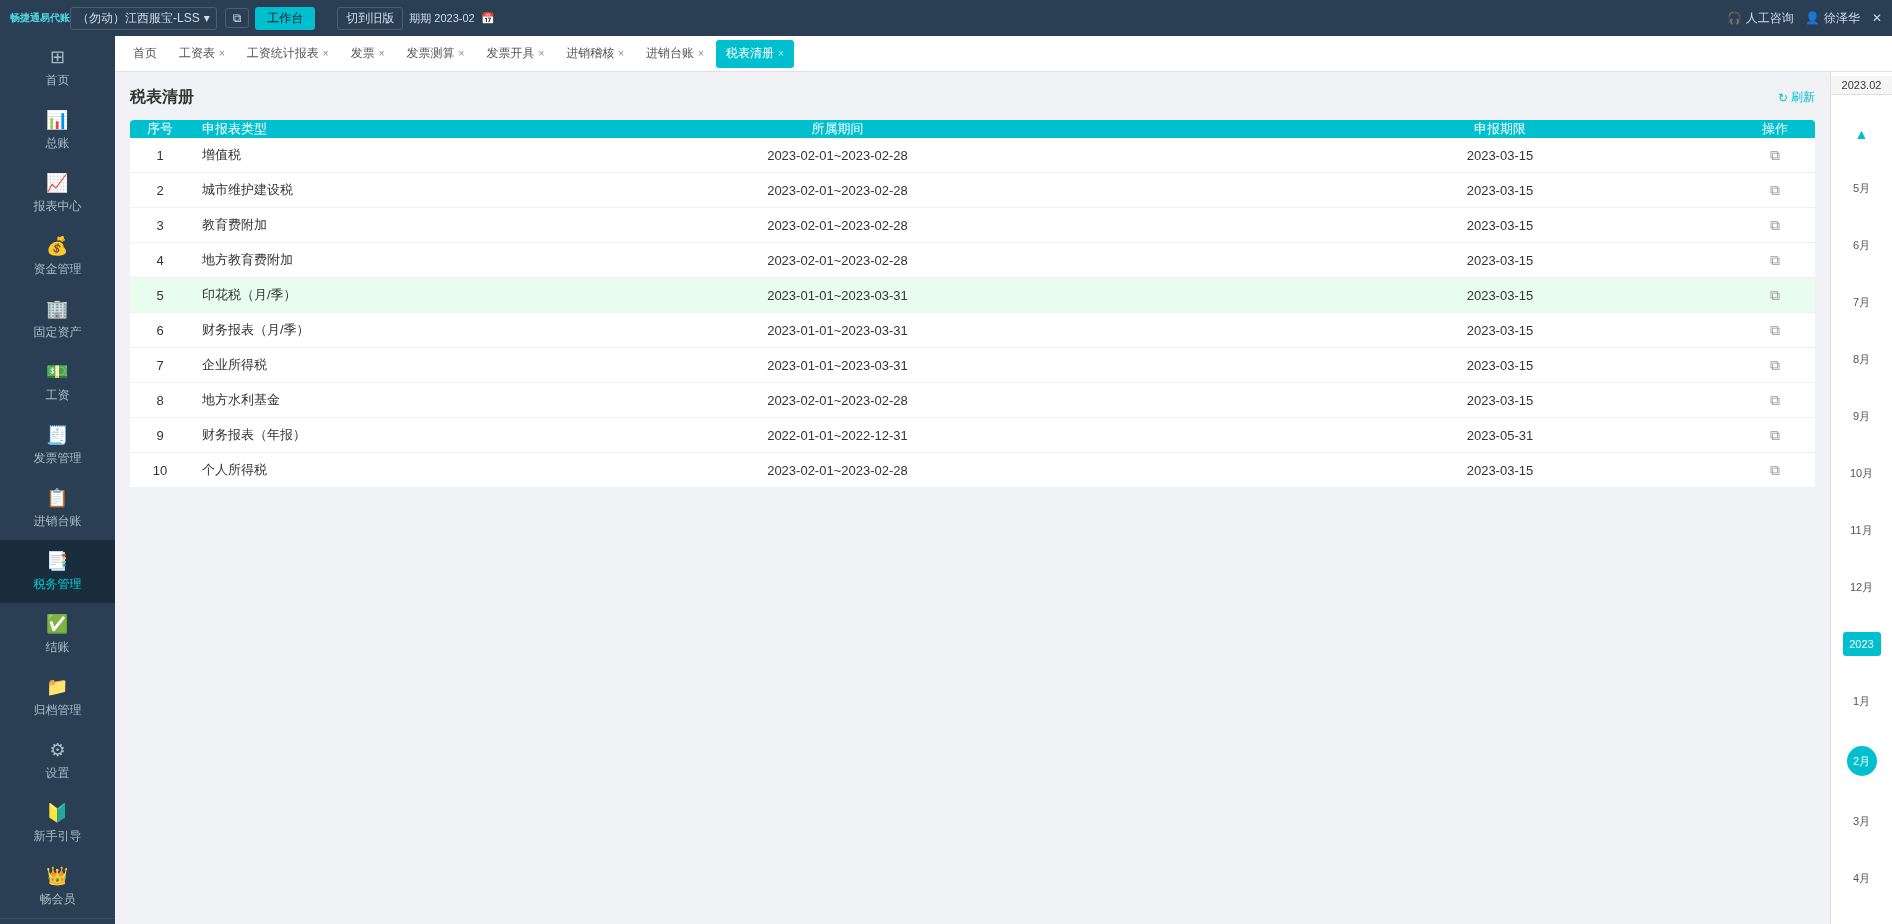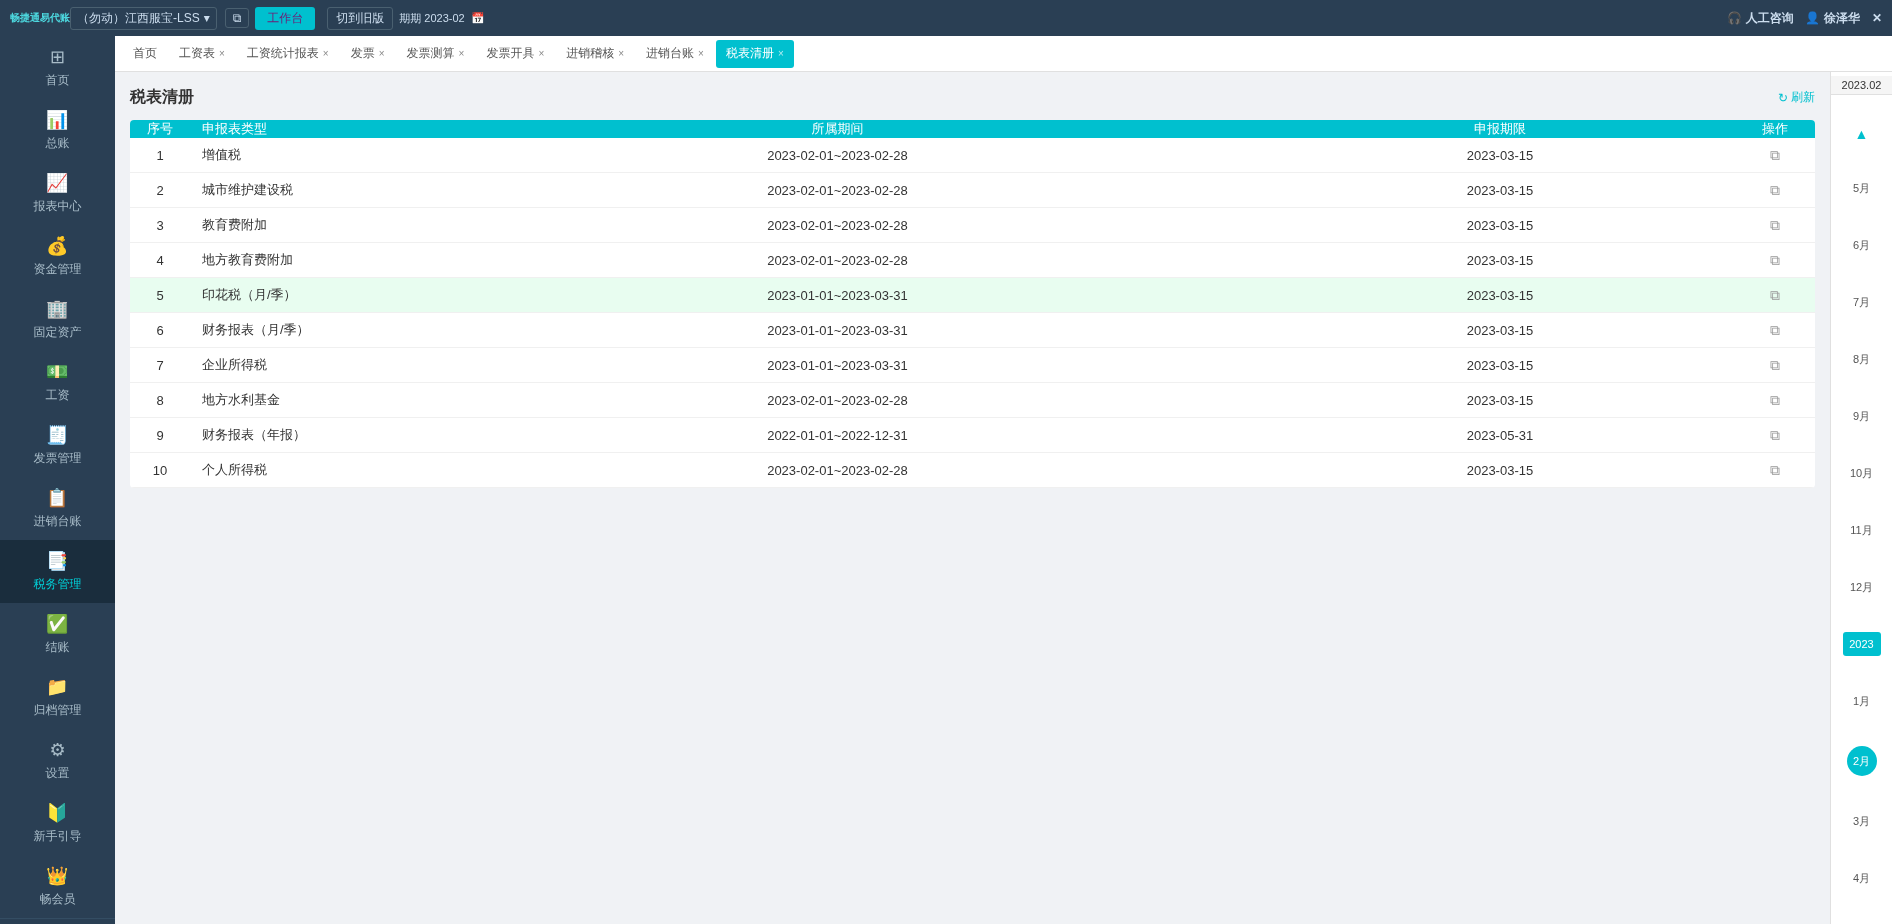--- a/index.html
+++ b/index.html
@@ -40,26 +40,26 @@
       color: #cde;
       padding: 2px 7px;
       border-radius: 3px;
       cursor: pointer;
       margin-right: 6px;
       font-size: 12px;
     }
     .top-bar .btn-workbench {
       background: #00c0cf;
       border: none;
-      color: #701a75;
+      color: #0f172a;
       padding: 3px 12px;
       border-radius: 3px;
       cursor: pointer;
       font-size: 12px;
-      margin-right: 12px;
+      margin-right: 22px;
     }
     .top-bar .btn-switch {
       background: transparent;
       border: 1px solid #4a6070;
       color: #cde;
       padding: 2px 8px;
       border-radius: 3px;
       cursor: pointer;
       font-size: 12px;
       margin-right: 6px;
@@ -70,21 +70,21 @@
       margin-right: 8px;
     }
     .top-bar .spacer { flex: 1; }
     .top-bar .top-right {
       display: flex;
       align-items: center;
       gap: 12px;
       font-size: 12px;
       color: #cde;
     }
-    .top-bar .top-right span { cursor: pointer; font-weight: bold; }
+    .top-bar .top-right span { cursor: pointer; }
 
     
     .main-layout {
       display: flex;
       flex: 1;
       overflow: hidden;
     }
 
     
     .sidebar {

